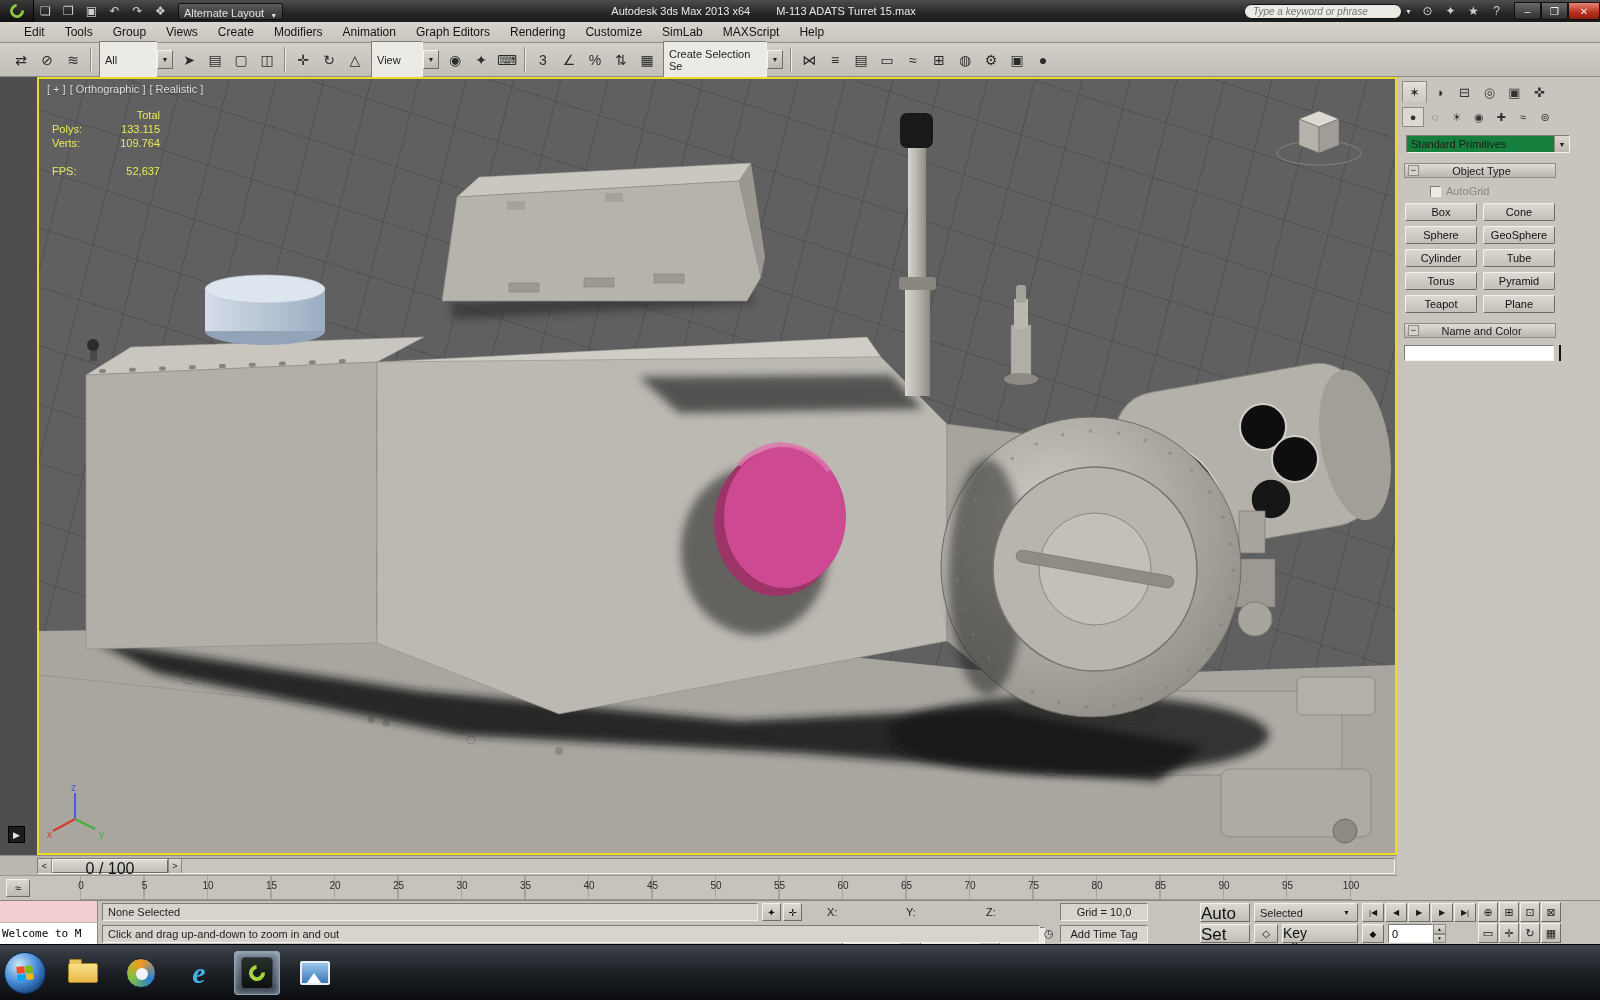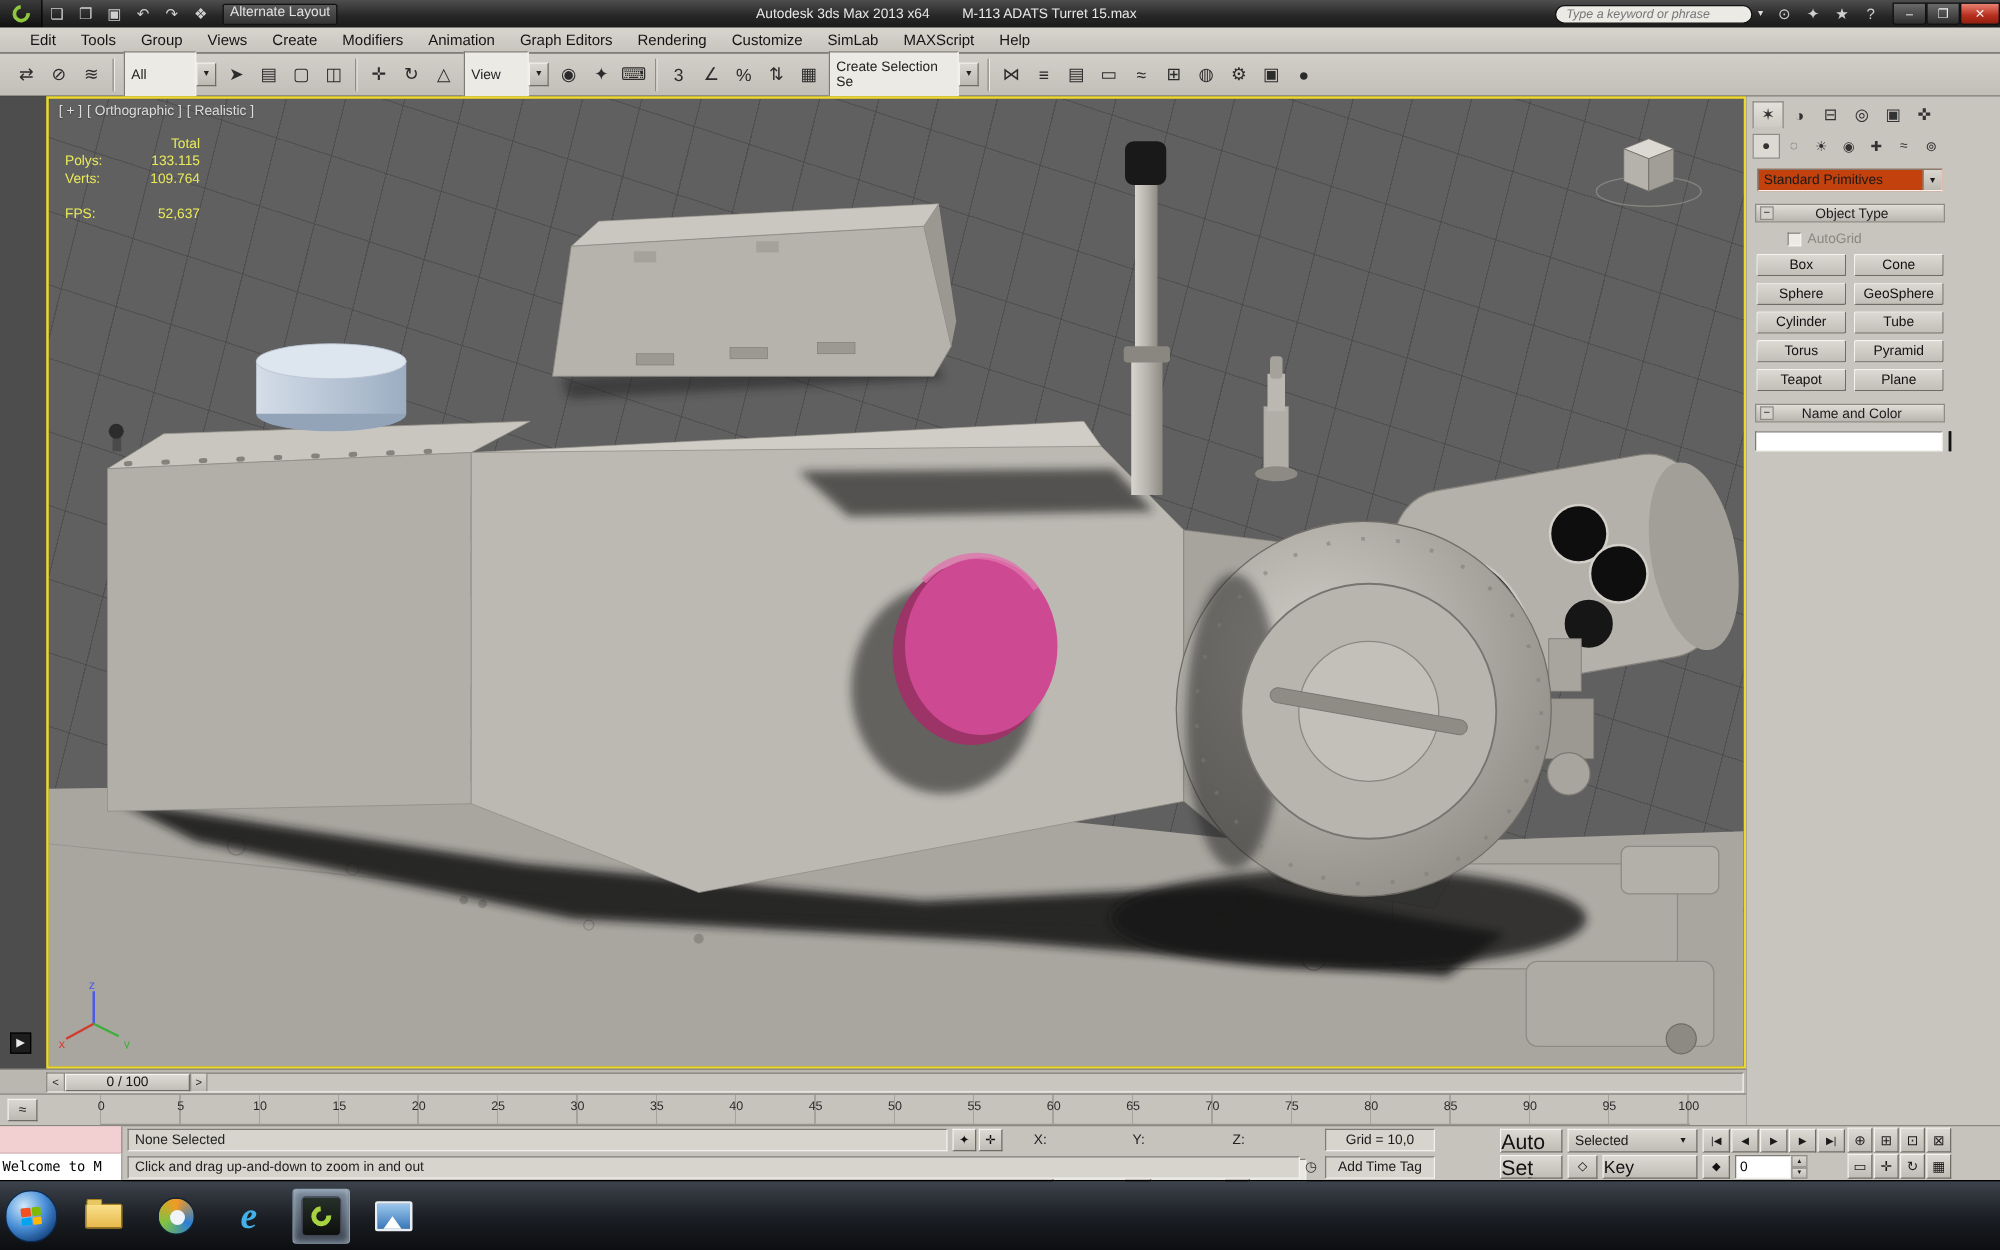--- a/index.html
+++ b/index.html
@@ -7,21 +7,21 @@
   body { font-family:"Liberation Sans","DejaVu Sans",sans-serif; font-size:11px; color:#1a1a1a; position:relative; }
 
   
   .titlebar { position:absolute; left:0; top:0; width:1600px; height:22px;
     background:linear-gradient(#4e4e4e,#262626 60%,#1b1b1b); display:flex; align-items:center; color:#ddd; }
   .applogo { width:34px; height:22px; background:linear-gradient(#3a3a3a,#101010); display:grid; place-items:center; border-right:1px solid #000; }
   .swirl { width:14px; height:14px; border-radius:50%; border:3px solid #8fc63f; border-top-color:transparent; transform:rotate(40deg); }
   .qat, .info-ics { display:flex; align-items:center; }
   .qat span, .info-ics span { width:23px; height:18px; display:grid; place-items:center; font-size:12px; color:#cfcfcf; cursor:default; }
   .ws-dd { height:17px; margin-left:6px; display:flex; align-items:flex-end; gap:6px; padding:0 5px;
-    background:linear-gradient(#5a5a5a,#333); border:1px solid #111; border-radius:2px; color:#e2e2e2; font-size:11px;flex-direction:column; }
+    background:linear-gradient(#5a5a5a,#333); border:1px solid #111; border-radius:2px; color:#e2e2e2; font-size:11px; }
   .dd-arrow { font-size:7px; color:inherit; }
   .tb-title { flex:1; text-align:center; font-size:11px; color:#e8e8e8; white-space:nowrap; overflow:hidden; }
   .tb-title .fname { margin-left:26px; }
   .search { display:flex; align-items:center; gap:3px; margin-right:4px; }
   .search input { width:158px; height:15px; border:1px solid #111; border-radius:8px; background:#eceae5;
     font-size:10px; font-style:italic; color:#555; padding:0 8px; outline:none; }
   .winbtns { display:flex; margin-left:6px; }
   .wb { width:27px; height:18px; display:grid; place-items:center; font-size:10px; color:#eee;
     background:linear-gradient(#6a6a6a,#2e2e2e); border:1px solid #111; border-radius:0 0 3px 3px; }
   .wb.close { width:32px; background:linear-gradient(#e98273,#b62e1d 60%,#8f1f10); }
@@ -64,22 +64,22 @@
   .viewcube { position:absolute; right:28px; top:22px; }
 
   
   .cmdpanel { position:absolute; left:1397px; top:77px; width:203px; height:823px; background:#c8c4be; padding:4px 0 0 5px; }
   .cp-tabs, .cp-cats { display:flex; }
   .cp-tabs span { width:25px; height:22px; display:grid; place-items:center; font-size:13px; color:#333; }
   .cp-tabs span.active { background:linear-gradient(#e4e1db,#cdc9c3); border:1px solid #8f8c86; border-bottom-color:#c8c4be; }
   .cp-cats { margin-top:4px; }
   .cp-cats span { width:22px; height:20px; display:grid; place-items:center; font-size:11px; color:#333; }
   .cp-cats span.active { background:#dcd9d3; border:1px solid #8f8c86; }
-  .cp-dd { margin:8px 0 0 4px; width:148px; height:18px; display:flex; align-items:center;
-    background:#c2410c; border:1px solid; border-color:#7f7c76 #f4f2ee #f4f2ee #7f7c76; }
+  .cp-dd { margin:8px 0 0 4px; width:164px; height:18px; display:flex; align-items:center;
+    background:#15803d; border:1px solid; border-color:#7f7c76 #f4f2ee #f4f2ee #7f7c76; }
   .cp-dd span:first-child { flex:1; padding:0 4px; font-size:11px; }
   .cp-dd .cp-dd-btn { width:15px; height:16px; display:grid; place-items:center; font-size:7px;
     background:linear-gradient(#dad7d1,#bcb8b2); border-left:1px solid #8f8c86; }
   .rollout { width:152px; margin:10px 0 0 2px; }
   .ro-head { height:15px; display:flex; align-items:center; background:linear-gradient(#e0ddd7,#b9b5af);
     border:1px solid #8f8c86; }
   .ro-min { width:11px; height:11px; margin:0 3px; display:grid; place-items:center; font-size:9px;
     background:#d5d2cc; border:1px solid #8f8c86; line-height:1; }
   .ro-title { flex:1; text-align:center; font-size:11px; color:#1c1c1c; padding-right:14px; }
   .autogrid { display:flex; align-items:center; gap:5px; margin:7px 0 6px 26px; color:#8a8781; }
@@ -90,21 +90,21 @@
   .namecolor { display:flex; align-items:center; gap:5px; margin-top:7px; }
   .namecolor input { flex:1; height:16px; background:#fff; border:1px solid; border-color:#7f7c76 #f4f2ee #f4f2ee #7f7c76; padding:0 3px; font-size:11px; }
   .swatch { width:18px; height:16px; background:#2e3338; border:1px solid #111; }
 
   
   .timeslider { position:absolute; left:0; top:855px; width:1397px; height:20px; background:#bab6b0; border-top:1px solid #8f8c86;
     display:flex; align-items:center; }
   .ts-track { position:relative; margin-left:37px; width:1358px; height:16px; background:#c9c5bf;
     border:1px solid; border-color:#7f7c76 #f4f2ee #f4f2ee #7f7c76; display:flex; align-items:stretch; }
   .ts-btn { width:14px; display:grid; place-items:center; font-size:9px; background:linear-gradient(#dcd9d3,#bcb8b2); border-right:1px solid #8f8c86; }
-  .ts-thumb { width:100px; display:grid; place-items:center; font-size:11px; color:#111;
+  .ts-thumb { width:116px; display:grid; place-items:center; font-size:16px; color:#111;
     background:linear-gradient(#dedbd5,#c2beb8); border:1px solid; border-color:#f4f2ee #6f6c66 #6f6c66 #f4f2ee; }
   .ts-btn2 { width:14px; display:grid; place-items:center; font-size:9px; background:linear-gradient(#dcd9d3,#bcb8b2); border-left:1px solid #8f8c86; border-right:1px solid #8f8c86; }
 
   
   .trackbar { position:absolute; left:0; top:875px; width:1397px; height:25px; background:#c6c2bc; border-top:1px solid #9a968f; }
   .mini-curve { position:absolute; left:6px; top:3px; width:24px; height:18px; display:grid; place-items:center;
     background:linear-gradient(#dad7d1,#bcb8b2); border:1px solid; border-color:#f4f2ee #6f6c66 #6f6c66 #f4f2ee; font-size:11px; }
   .ruler { position:absolute; left:80px; top:0; width:1272px; height:24px;
     background:repeating-linear-gradient(90deg, #a5a29b 0 1px, transparent 1px 63.5px); border-bottom:1px solid #9a968f; }
   .ticks { position:absolute; left:68px; top:4px; width:1296px; display:flex; justify-content:space-between; }

